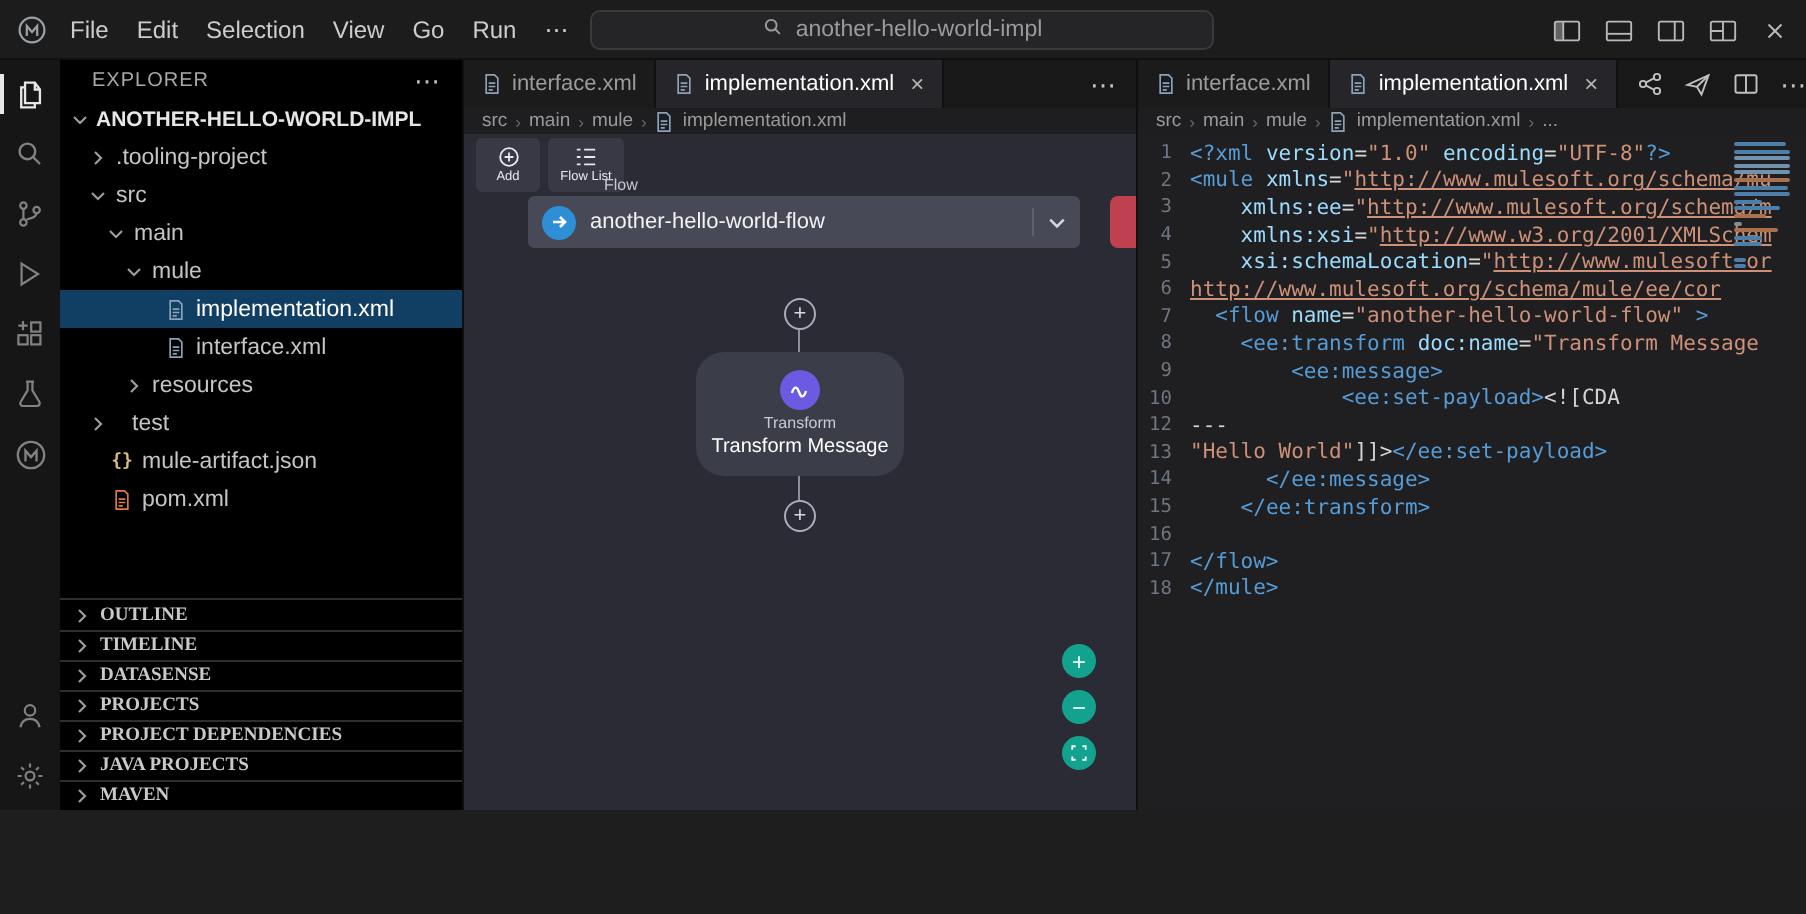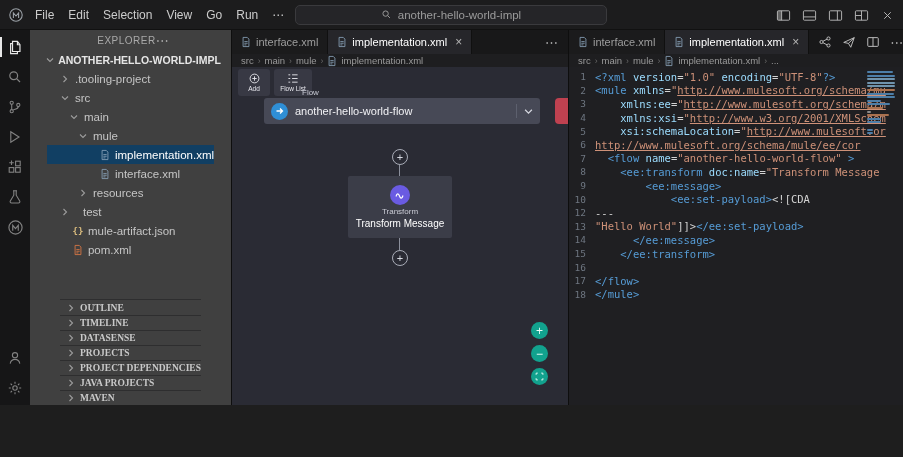--- a/index.html
+++ b/index.html
@@ -33,22 +33,22 @@
   #ab-top, #ab-bottom { display:flex; flex-direction:column; width:30px; }
   #ab-bottom { margin-top:auto; }
   .ab-item { width:30px; height:30px; display:flex; align-items:center; justify-content:center;
              color:#828282; position:relative; }
   .ab-item.active { color:#e7e7e7; }
   .ab-item.active::before { content:""; position:absolute; left:0; top:5px; bottom:5px;
                             width:2px; background:#e7e7e7; }
   .ab-item .ic { display:flex; }
 
   
-  .sidebar { width:202px; background:#404040; display:flex; flex-direction:column;
-             border-right:1px solid #0e0e0e;align-items:center; }
+  .sidebar { width:202px; background:#000000; display:flex; flex-direction:column;
+             border-right:1px solid #0e0e0e; }
   .sb-header { flex:0 0 20px; display:flex; align-items:center; padding:0 10px 0 16px;
                font-size:10px; letter-spacing:.5px; color:#a9a9a9; }
   .sb-header .dots { margin-left:auto; color:#bdbdbd; font-size:13px; letter-spacing:1px; }
   .sb-root { flex:0 0 19px; display:flex; align-items:center; gap:3px; padding-left:4px;
              font-weight:bold; font-size:10.5px; color:#e6e6e6; }
   .tree { }
   .row { height:19px; display:flex; align-items:center; gap:4px; color:#c5c5c5; font-size:11.5px; }
   .row.sel { background:#113f63; color:#fff; }
   .chev, .ficon { display:flex; align-items:center; justify-content:center; }
   .chev { width:11px; color:#9c9c9c; }
@@ -98,21 +98,21 @@
   .fh-chev { color:#d5d7df; display:flex; }
   .error-sliver { position:absolute; right:0; top:31px; width:13px; height:26px;
                   background:#bf4150; border-radius:4px 0 0 4px; }
   .plus-circle { position:absolute; width:16px; height:16px; border:1px solid #a9adb8;
                  border-radius:50%; color:#d6d9e0; background:#2a2b34; display:flex;
                  align-items:center; justify-content:center; font-size:11px; line-height:1; }
   .p1 { left:160px; top:82px; } .p2 { left:160px; top:183px; }
   .vline { position:absolute; left:167px; width:1px; background:#8b8f9b; }
   .l1 { top:98px; height:11px; } .l2 { top:171px; height:12px; }
   .node-card { position:absolute; left:116px; top:109px; width:104px; height:62px;
-               background:#3b3d48; border-radius:2px; display:flex; flex-direction:column;
+               background:#3b3d48; border-radius:14px; display:flex; flex-direction:column;
                align-items:center; justify-content:center; gap:2px; }
   .node-ico { width:20px; height:20px; border-radius:50%; background:#6a5be2;
               display:flex; align-items:center; justify-content:center; }
   .node-type { font-size:8px; color:#c9cbd4; }
   .node-name { font-size:10px; color:#ffffff; }
   .zoom { position:absolute; right:20px; bottom:20px; display:flex; flex-direction:column; gap:6px; }
   .zbtn { width:17px; height:17px; border-radius:50%; background:#12a28e; color:#eafff9;
           display:flex; align-items:center; justify-content:center; font-size:12px; line-height:1; }
 
   

